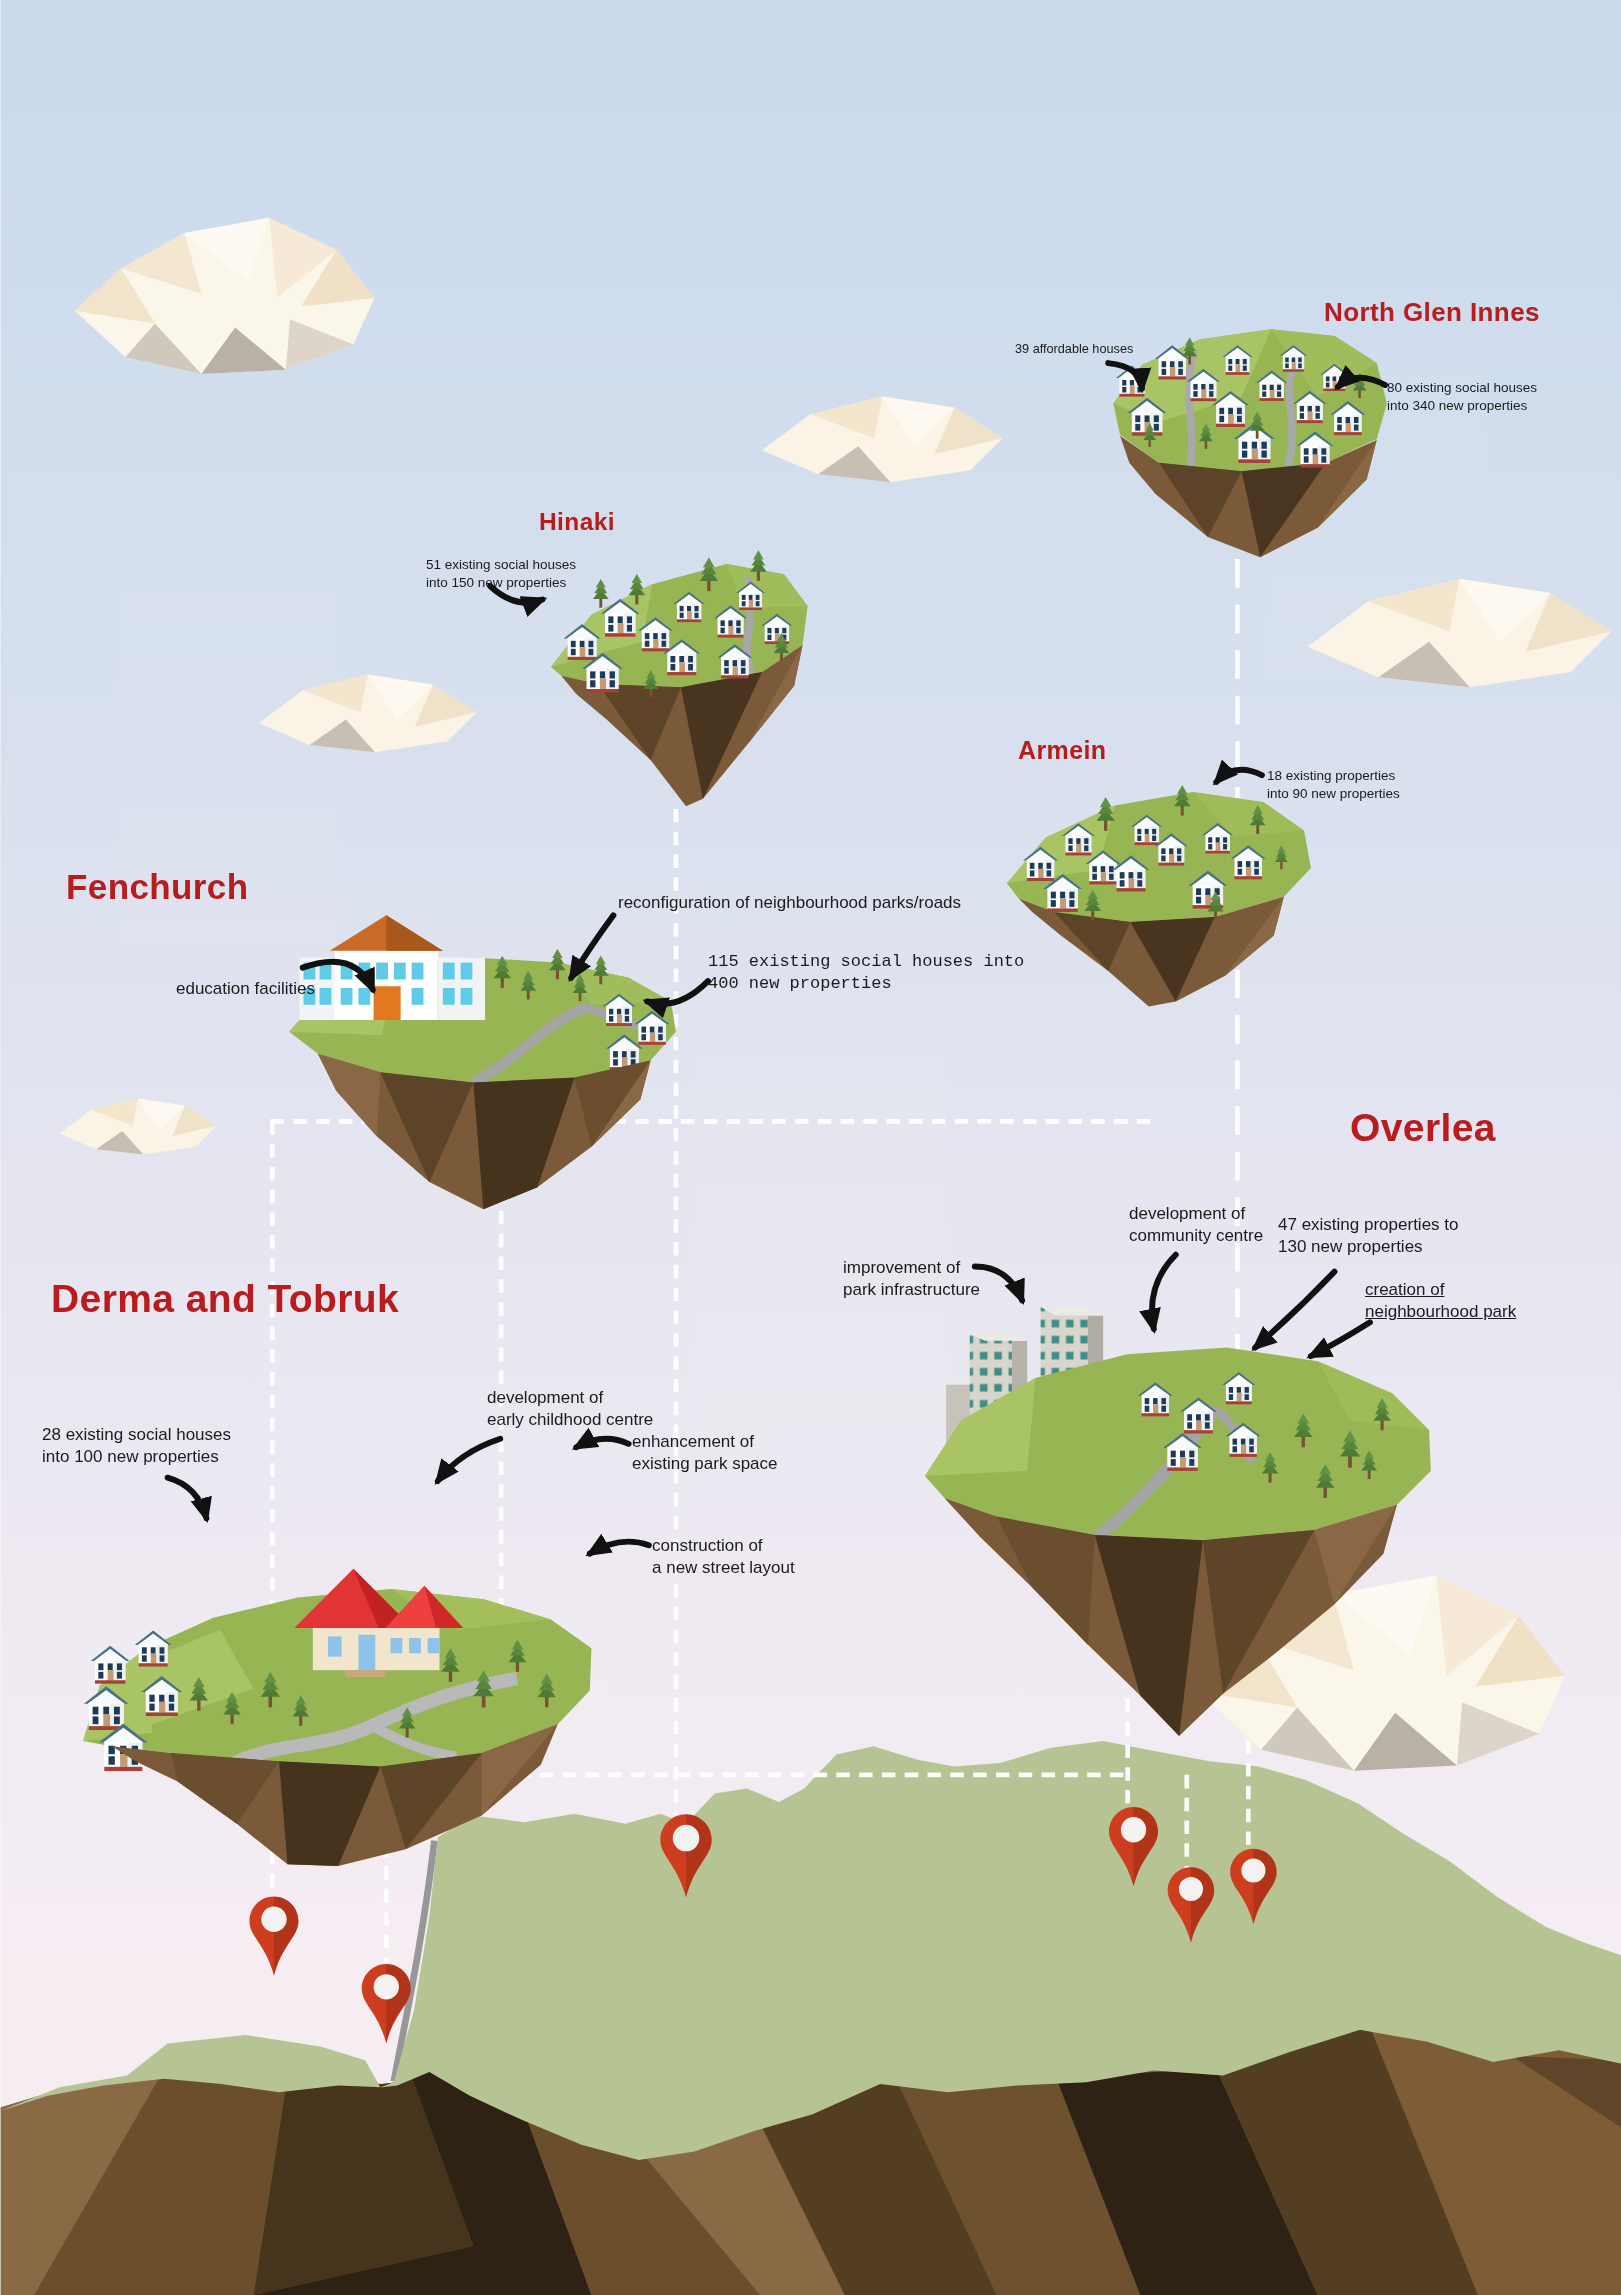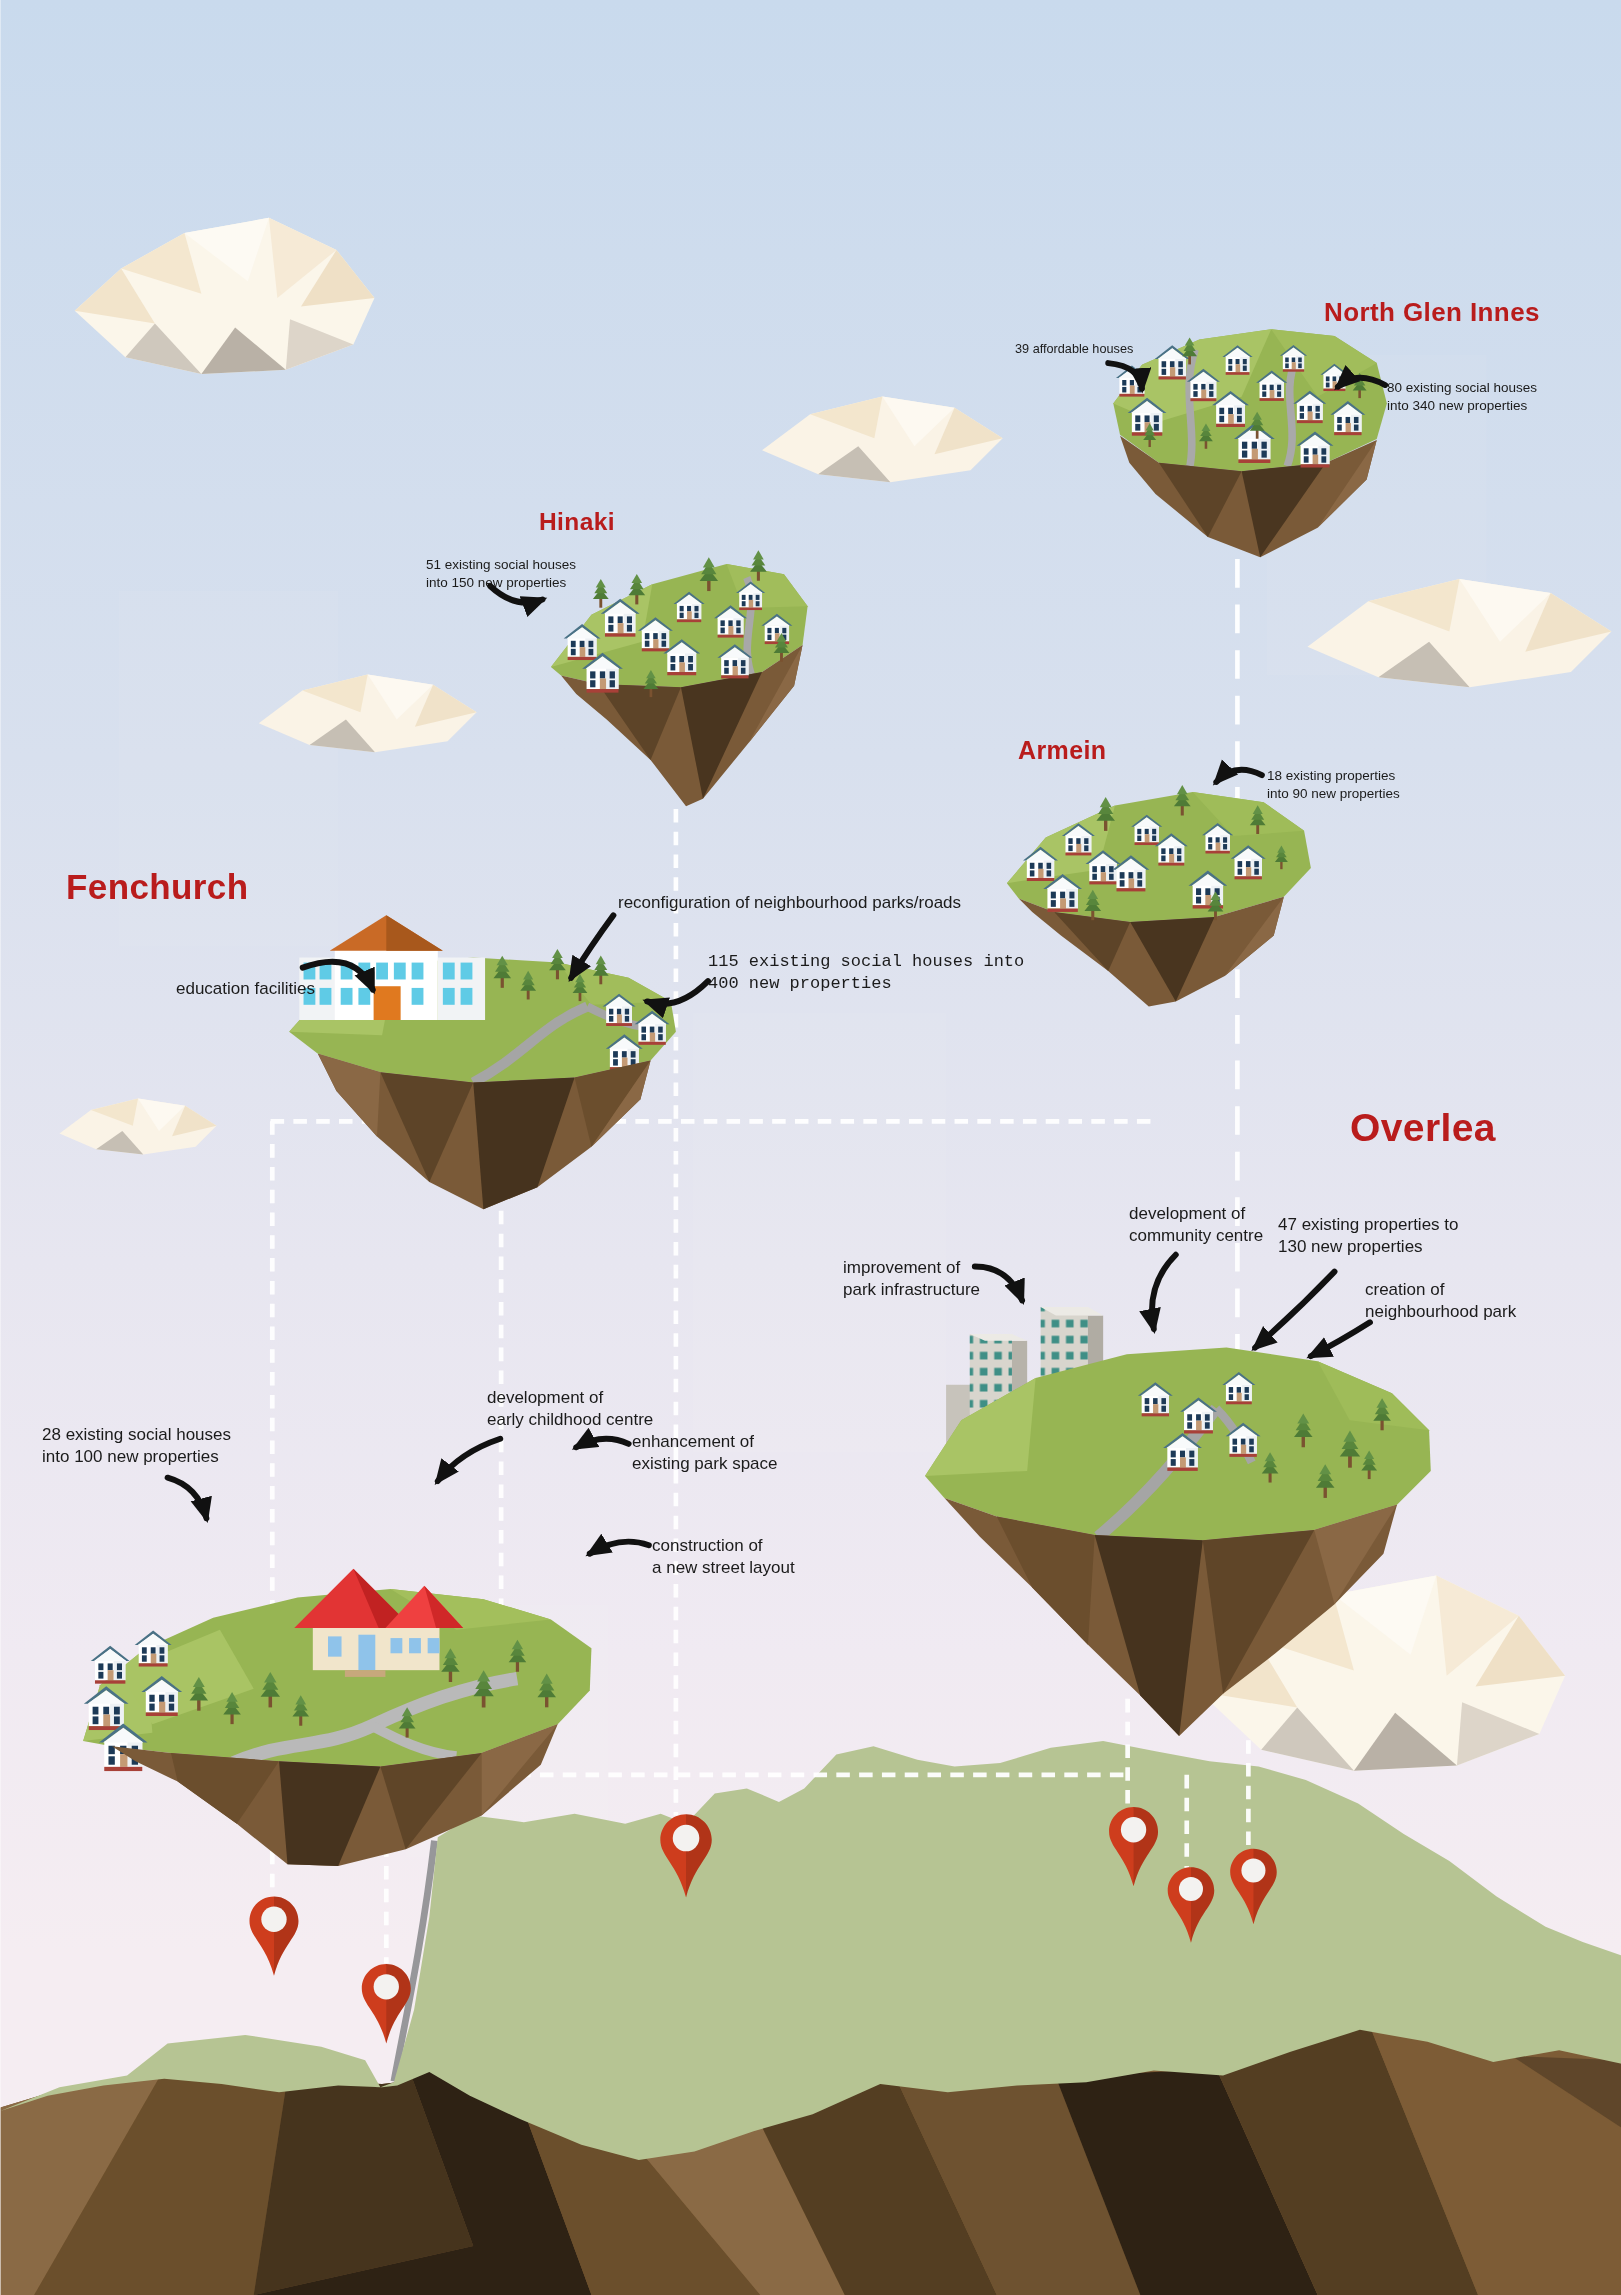--- a/index.html
+++ b/index.html
@@ -418,23 +418,24 @@
 <div class="note" style="left:708px;top:951px;font-size:17px;font-family:Liberation Mono, monospace;">115 existing social houses into
 400 new properties</div>
 
 <div class="island-title" style="left:1350px;top:1106px;font-size:39px;">Overlea</div>
 <div class="note" style="left:843px;top:1257px;font-size:17px;">improvement of
 park infrastructure</div>
 <div class="note" style="left:1129px;top:1203px;font-size:17px;">development of
 community centre</div>
 <div class="note" style="left:1278px;top:1214px;font-size:17px;">47 existing properties to
 130 new properties</div>
-<div class="note" style="left:1365px;top:1279px;font-size:17px;">creation of
+<div class="note" style="left:1365px;top:1279px;font-size:17px;text-decoration:underline;">creation of
 neighbourhood park</div>
 
+<div class="island-title" style="left:51px;top:1277px;font-size:39px;">Derma and Tobruk</div>
 <div class="note" style="left:42px;top:1424px;font-size:17px;">28 existing social houses
 into 100 new properties</div>
 <div class="note" style="left:487px;top:1387px;font-size:17px;">development of
 early childhood centre</div>
 <div class="note" style="left:632px;top:1431px;font-size:17px;">enhancement of
 existing park space</div>
 <div class="note" style="left:652px;top:1535px;font-size:17px;">construction of
 a new street layout</div>
 
 </div>

